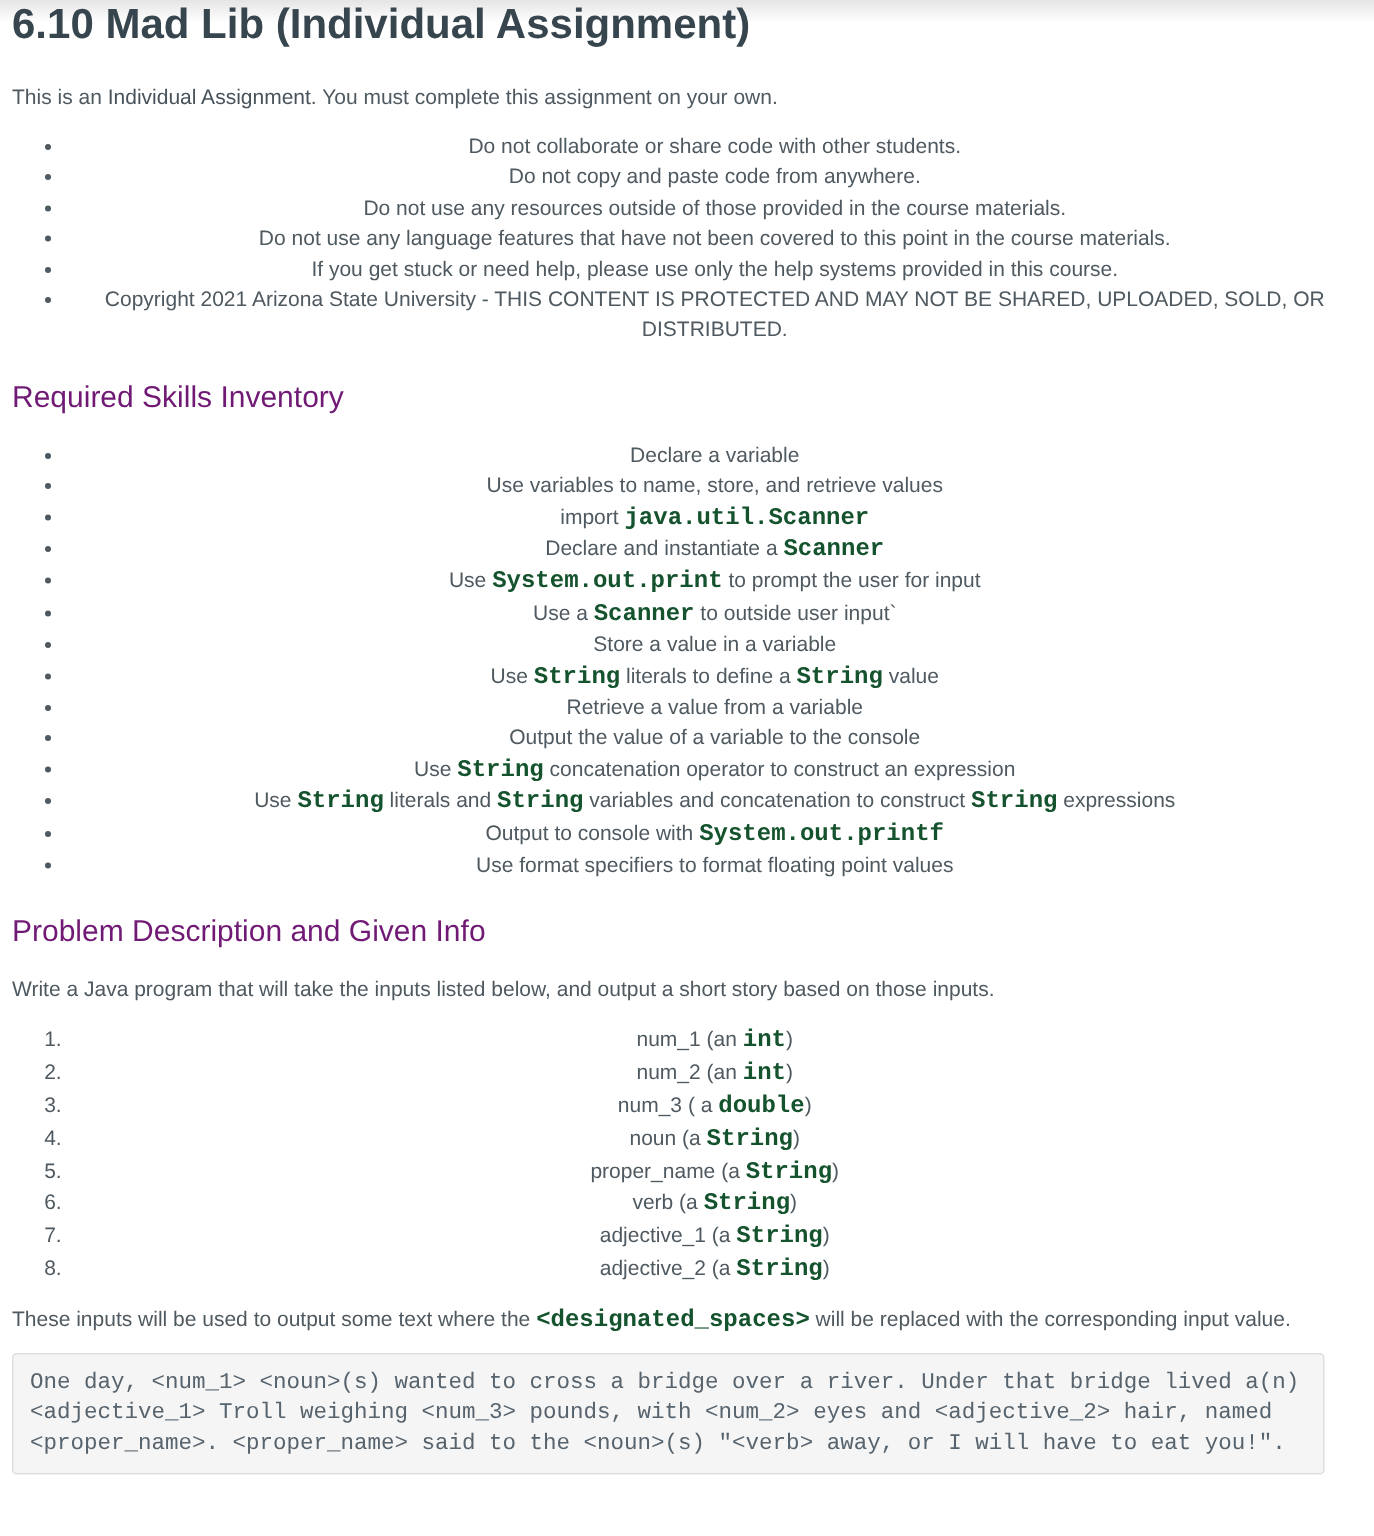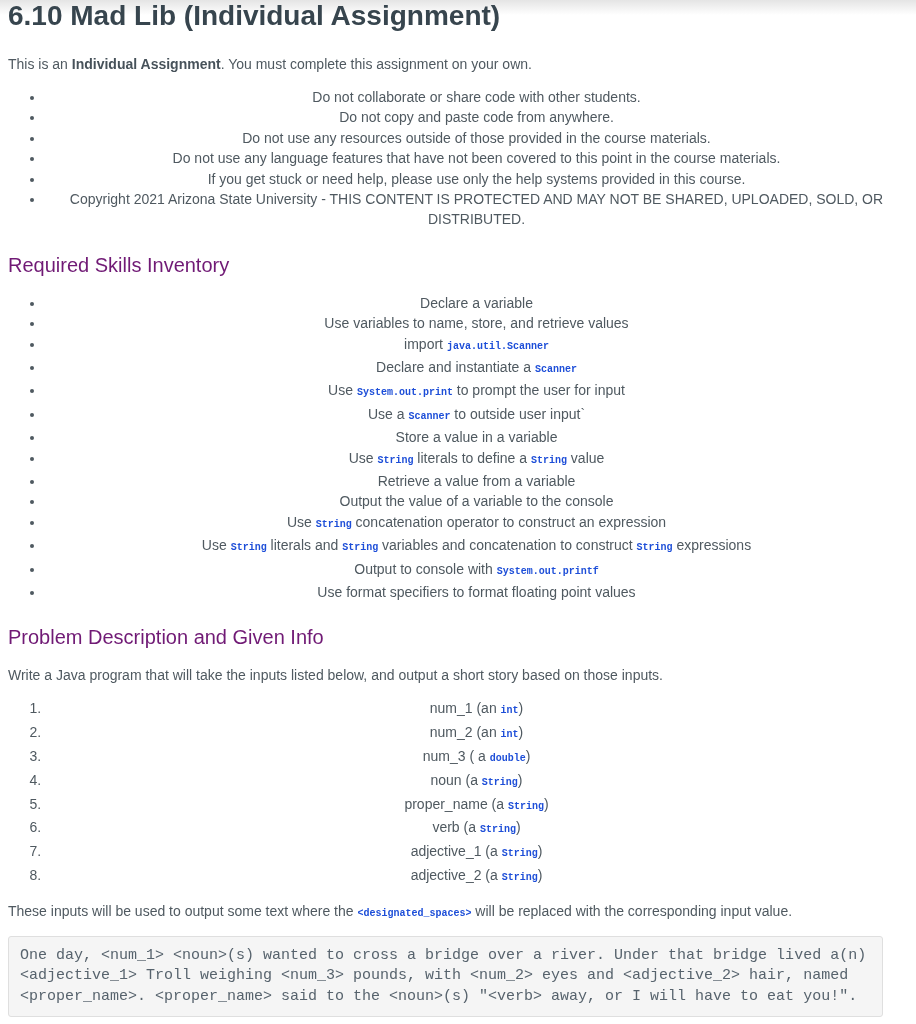--- a/index.html
+++ b/index.html
@@ -23,24 +23,24 @@
     margin:0 0 22px;line-height:1.14;
   }
   h2{
     font-size:20px;font-weight:400;color:#701a75;
     margin:23px 0 16px;line-height:1.2;
   }
   p{margin:0 0 12px;line-height:20px;}
   ul,ol{margin:13px 0 12px;padding-left:37px;}
   li{line-height:20.4px;text-align:center;}
   ol li{line-height:20.8px;}
-  .b{font-weight:700;color:#47525a;}
+  .b{font-weight:400;color:#47525a;}
   .mono{
     font-family:"Liberation Mono","DejaVu Sans Mono",monospace;
-    font-weight:700;font-size:10px;color:#1d4ed8;
+    font-weight:700;font-size:16px;color:#14532d;
   }
   pre{
     background:#f5f5f5;
     border:1px solid #dfdfdf;
     border-radius:3px;
     margin:0 25px 13px 0;
     padding:9px 11px;
     font-family:"Liberation Mono","DejaVu Sans Mono",monospace;
     font-size:15px;line-height:20.5px;
     color:#57636d;

